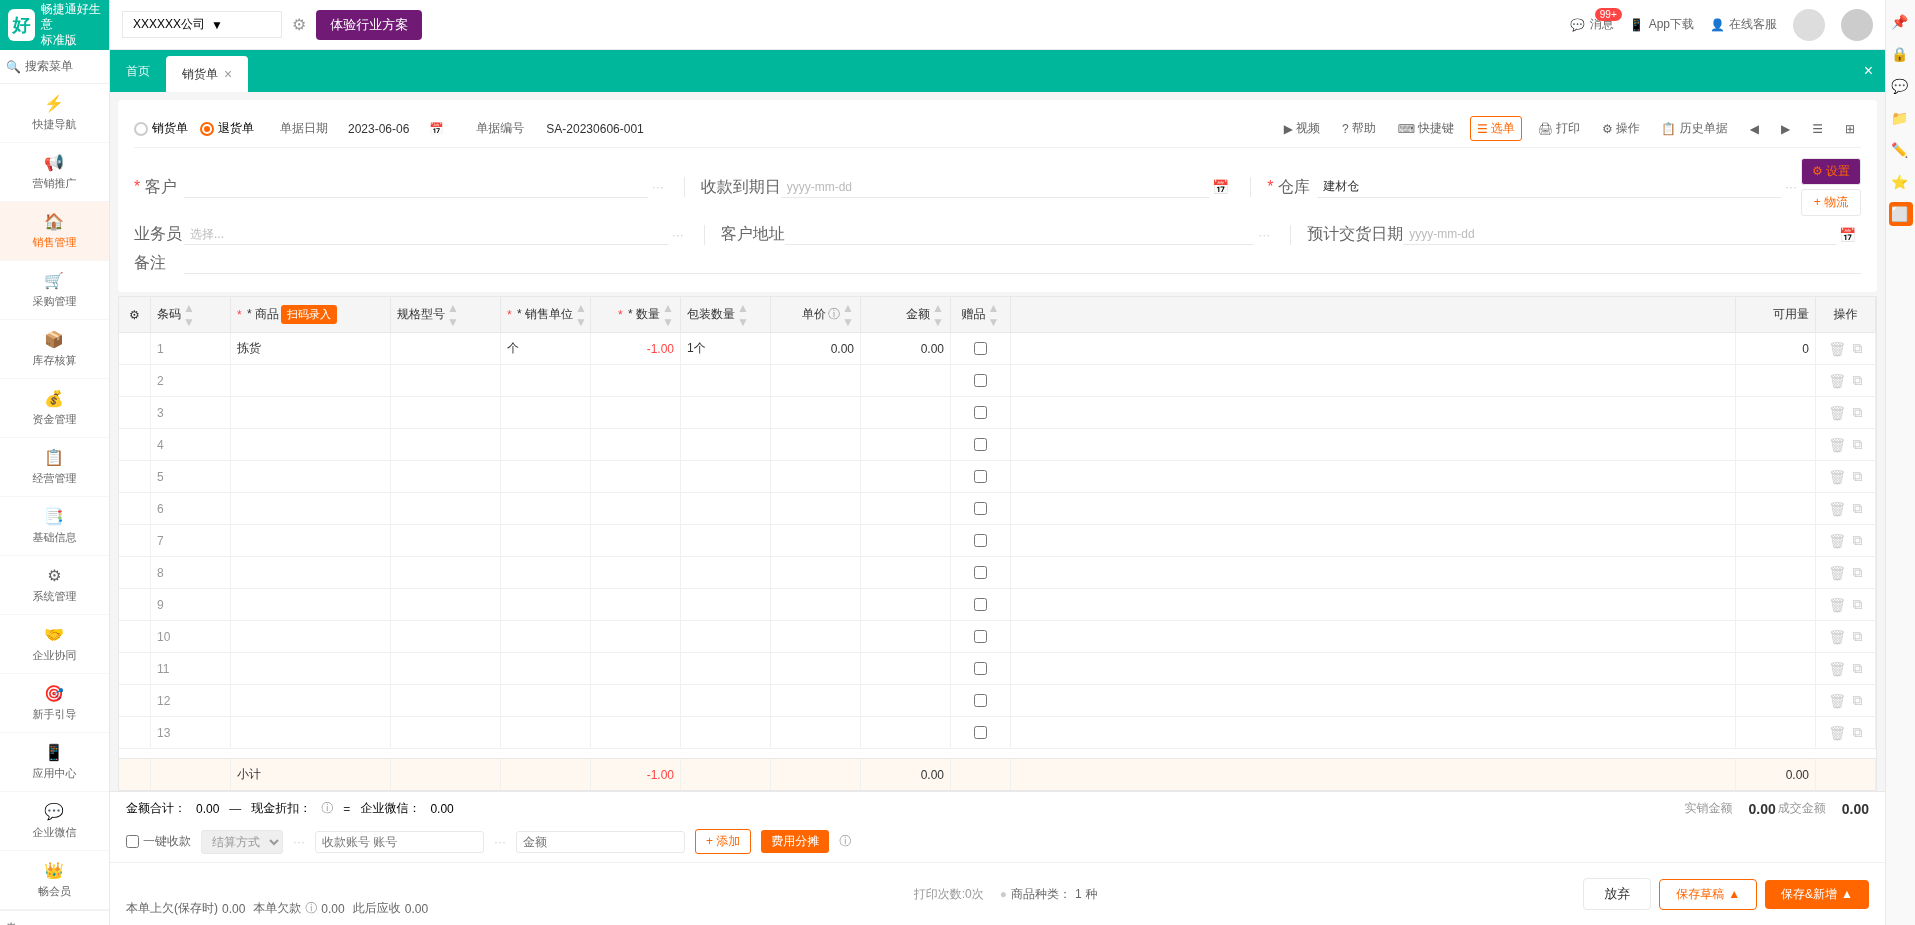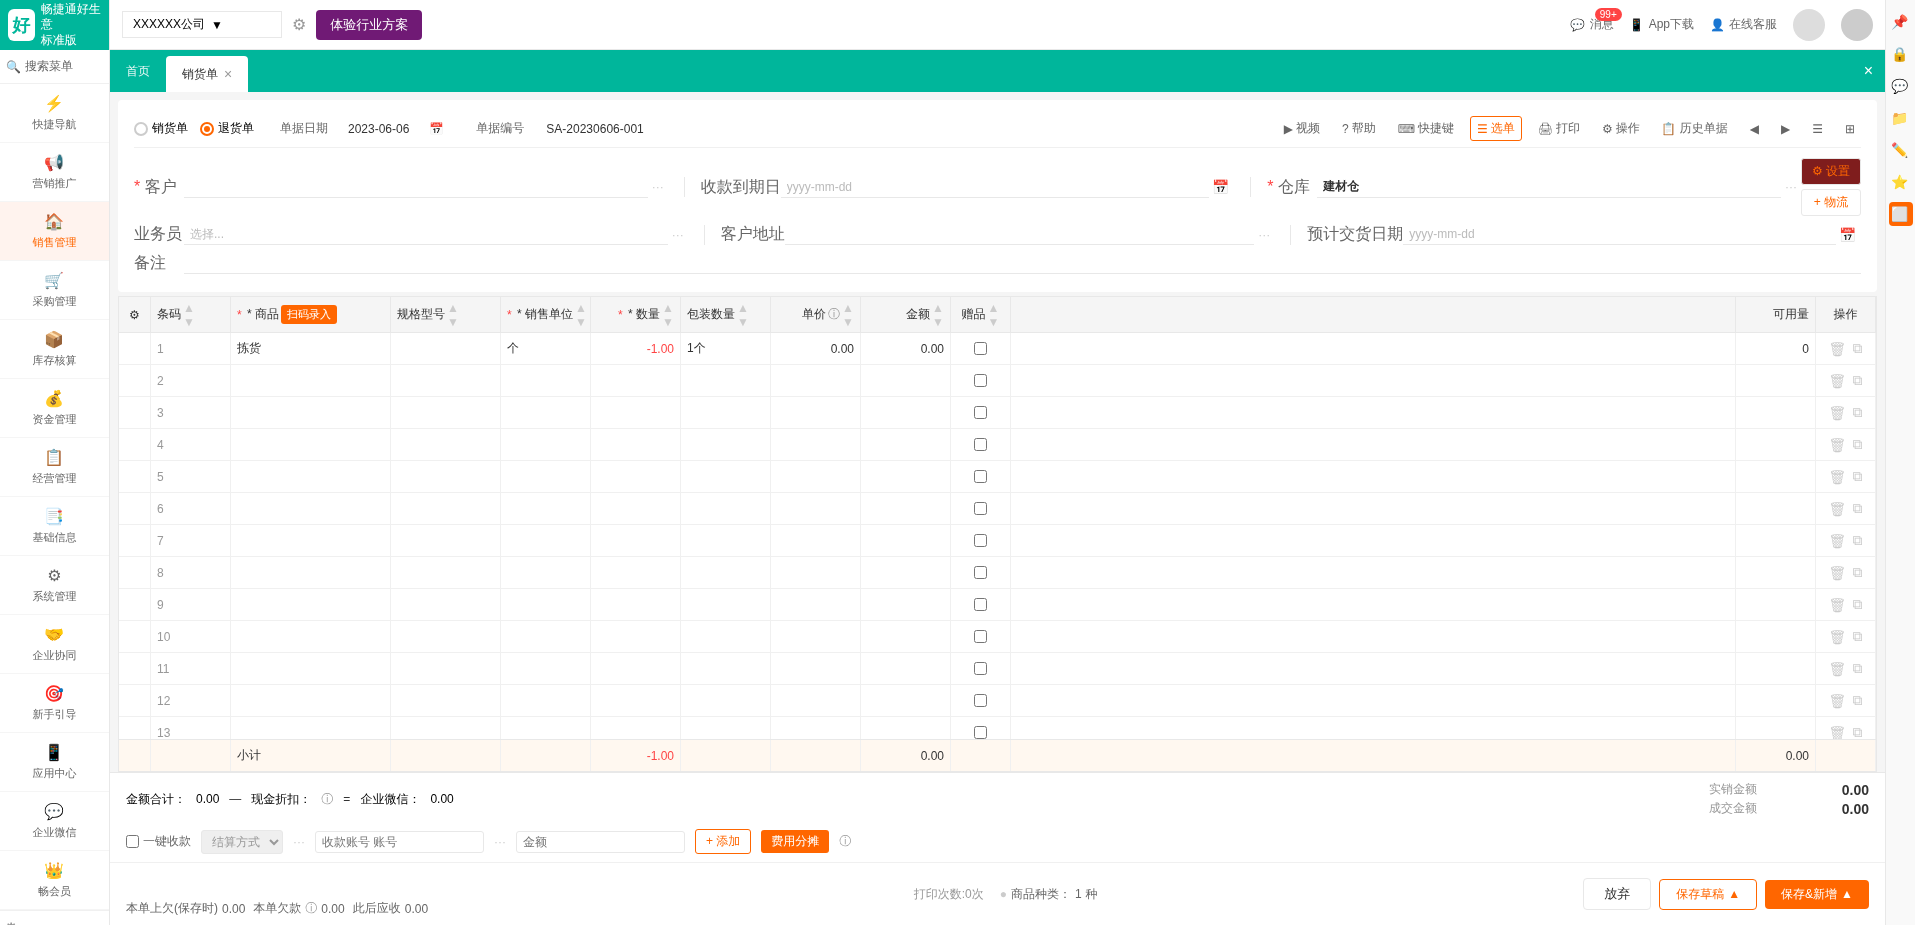--- a/index.html
+++ b/index.html
@@ -60,21 +60,21 @@
     .field-row { display: flex; align-items: center; margin-bottom: 8px; gap: 0; }
     .field-group { display: flex; align-items: center; flex: 1; min-width: 0; }
     .field-label { color: #666; white-space: nowrap; min-width: 50px; font-size: 16px; }
     .field-label.required::before { content: '* '; color: #ff4444; }
     .field-input { flex: 1; border: none; border-bottom: 1px solid #e8e8e8; padding: 3px 6px; color: #333; font-size: 12px; outline: none; min-width: 0; }
     .field-input::placeholder { color: #bbb; }
     .field-dots { color: #ccc; cursor: pointer; padding: 0 4px; }
     .field-cal { color: #ccc; cursor: pointer; padding: 0 4px; font-size: 14px; }
     .field-separator { width: 1px; height: 20px; background: #e8e8e8; margin: 0 16px; flex-shrink: 0; }
     .action-btn { padding: 4px 10px; border-radius: 3px; cursor: pointer; font-size: 12px; text-align: center; }
-    .action-btn.setting { background: #7f1d1d; border: 1px solid #e8e8e8; color: #ff6600; }
+    .action-btn.setting { background: #701a75; border: 1px solid #e8e8e8; color: #ff6600; }
     .action-btn.logistics { background: #fff; border: 1px solid #e8e8e8; color: #ff6600; }
 
     
     .table-area { margin: 0 8px; background: #fff; flex: 1; display: flex; flex-direction: column; overflow: hidden; border: 1px solid #e8e8e8; }
     .table-header { display: flex; background: #f5f5f5; border-bottom: 1px solid #e8e8e8; align-items: center; height: 36px; }
     .th { border-right: 1px solid #e8e8e8; padding: 0 6px; display: flex; align-items: center; gap: 2px; white-space: nowrap; color: #333; font-size: 12px; height: 100%; }
     .th-sort { color: #ccc; cursor: pointer; font-size: 10px; display: flex; flex-direction: column; }
     .scan-btn { background: #ff6600; color: #fff; border: none; border-radius: 3px; padding: 2px 6px; font-size: 11px; cursor: pointer; }
 
     .table-body { flex: 1; overflow-y: auto; }
@@ -109,21 +109,21 @@
     .footer-bottom { display: flex; align-items: center; padding: 8px 16px; justify-content: space-between; }
     .footer-info { display: flex; align-items: flex-start; gap: 8px; margin-top: 29px; }
     .footer-info-item { display: flex; align-items: center; gap: 4px; color: #666; }
     .footer-actions { display: flex; align-items: center; gap: 8px; }
     .btn-discard { border: 1px solid #e8e8e8; background: #fff; color: #333; padding: 6px 20px; border-radius: 4px; cursor: pointer; font-size: 13px; }
     .btn-save-draft { border: 1px solid #ff6600; background: #fff; color: #ff6600; padding: 6px 16px; border-radius: 4px; cursor: pointer; font-size: 13px; display: flex; align-items: center; gap: 4px; }
     .btn-save-new { background: #ff6600; color: #fff; padding: 6px 16px; border-radius: 4px; cursor: pointer; font-size: 13px; border: none; display: flex; align-items: center; gap: 4px; }
     .add-fee-btn { background: #fff; border: 1px solid #ff6600; color: #ff6600; padding: 3px 10px; border-radius: 3px; cursor: pointer; font-size: 12px; }
     .fee-split-btn { background: #ff6600; color: #fff; border: none; padding: 3px 10px; border-radius: 3px; cursor: pointer; font-size: 12px; }
     .checkbox-label { display: flex; align-items: center; gap: 4px; cursor: pointer; color: #666; }
-    .right-summary { display: flex; flex-direction: column; gap: 2px; min-width: 160px; text-align: right; margin-left: auto; }
+    .right-summary { display: flex; gap: 2px; min-width: 160px; text-align: right; margin-left: auto; }
     .summary-row { display: flex; justify-content: space-between; align-items: center; gap: 16px; }
     .summary-label { color: #999; font-size: 12px; }
     .summary-value { color: #333; font-size: 14px; font-weight: bold; }
 
     
     .right-panel { width: 30px; background: #f9f9f9; border-left: 1px solid #e8e8e8; display: flex; flex-direction: column; align-items: center; padding-top: 10px; gap: 8px; flex-shrink: 0; }
     .rp-icon { width: 24px; height: 24px; display: flex; align-items: center; justify-content: center; cursor: pointer; color: #999; font-size: 14px; }
     .rp-icon.active { color: #ff6600; }
 
     .info-icon { color: #999; cursor: pointer; font-size: 12px; }
@@ -330,21 +330,21 @@
         </div>
         <div class="field-separator"></div>
         <div class="field-group">
           <span class="field-label">收款到期日</span>
           <input class="field-input" placeholder="yyyy-mm-dd" style="min-width: 150px;">
           <span class="field-cal">📅</span>
         </div>
         <div class="field-separator"></div>
         <div class="field-group">
           <span class="field-label required">仓库</span>
-          <input class="field-input" value="建材仓" style="min-width: 120px; font-weight: bold;">
+          <input class="field-input" value="建材仓" style="min-width: 120px;">
           <span class="field-dots">···</span>
         </div>
         <div style="display:flex;flex-direction:column;gap:4px;margin-left:auto;">
           <button class="action-btn setting">⚙ 设置</button>
           <button class="action-btn logistics">+ 物流</button>
         </div>
       </div>
 
       <div class="field-row">
         <div class="field-group">

